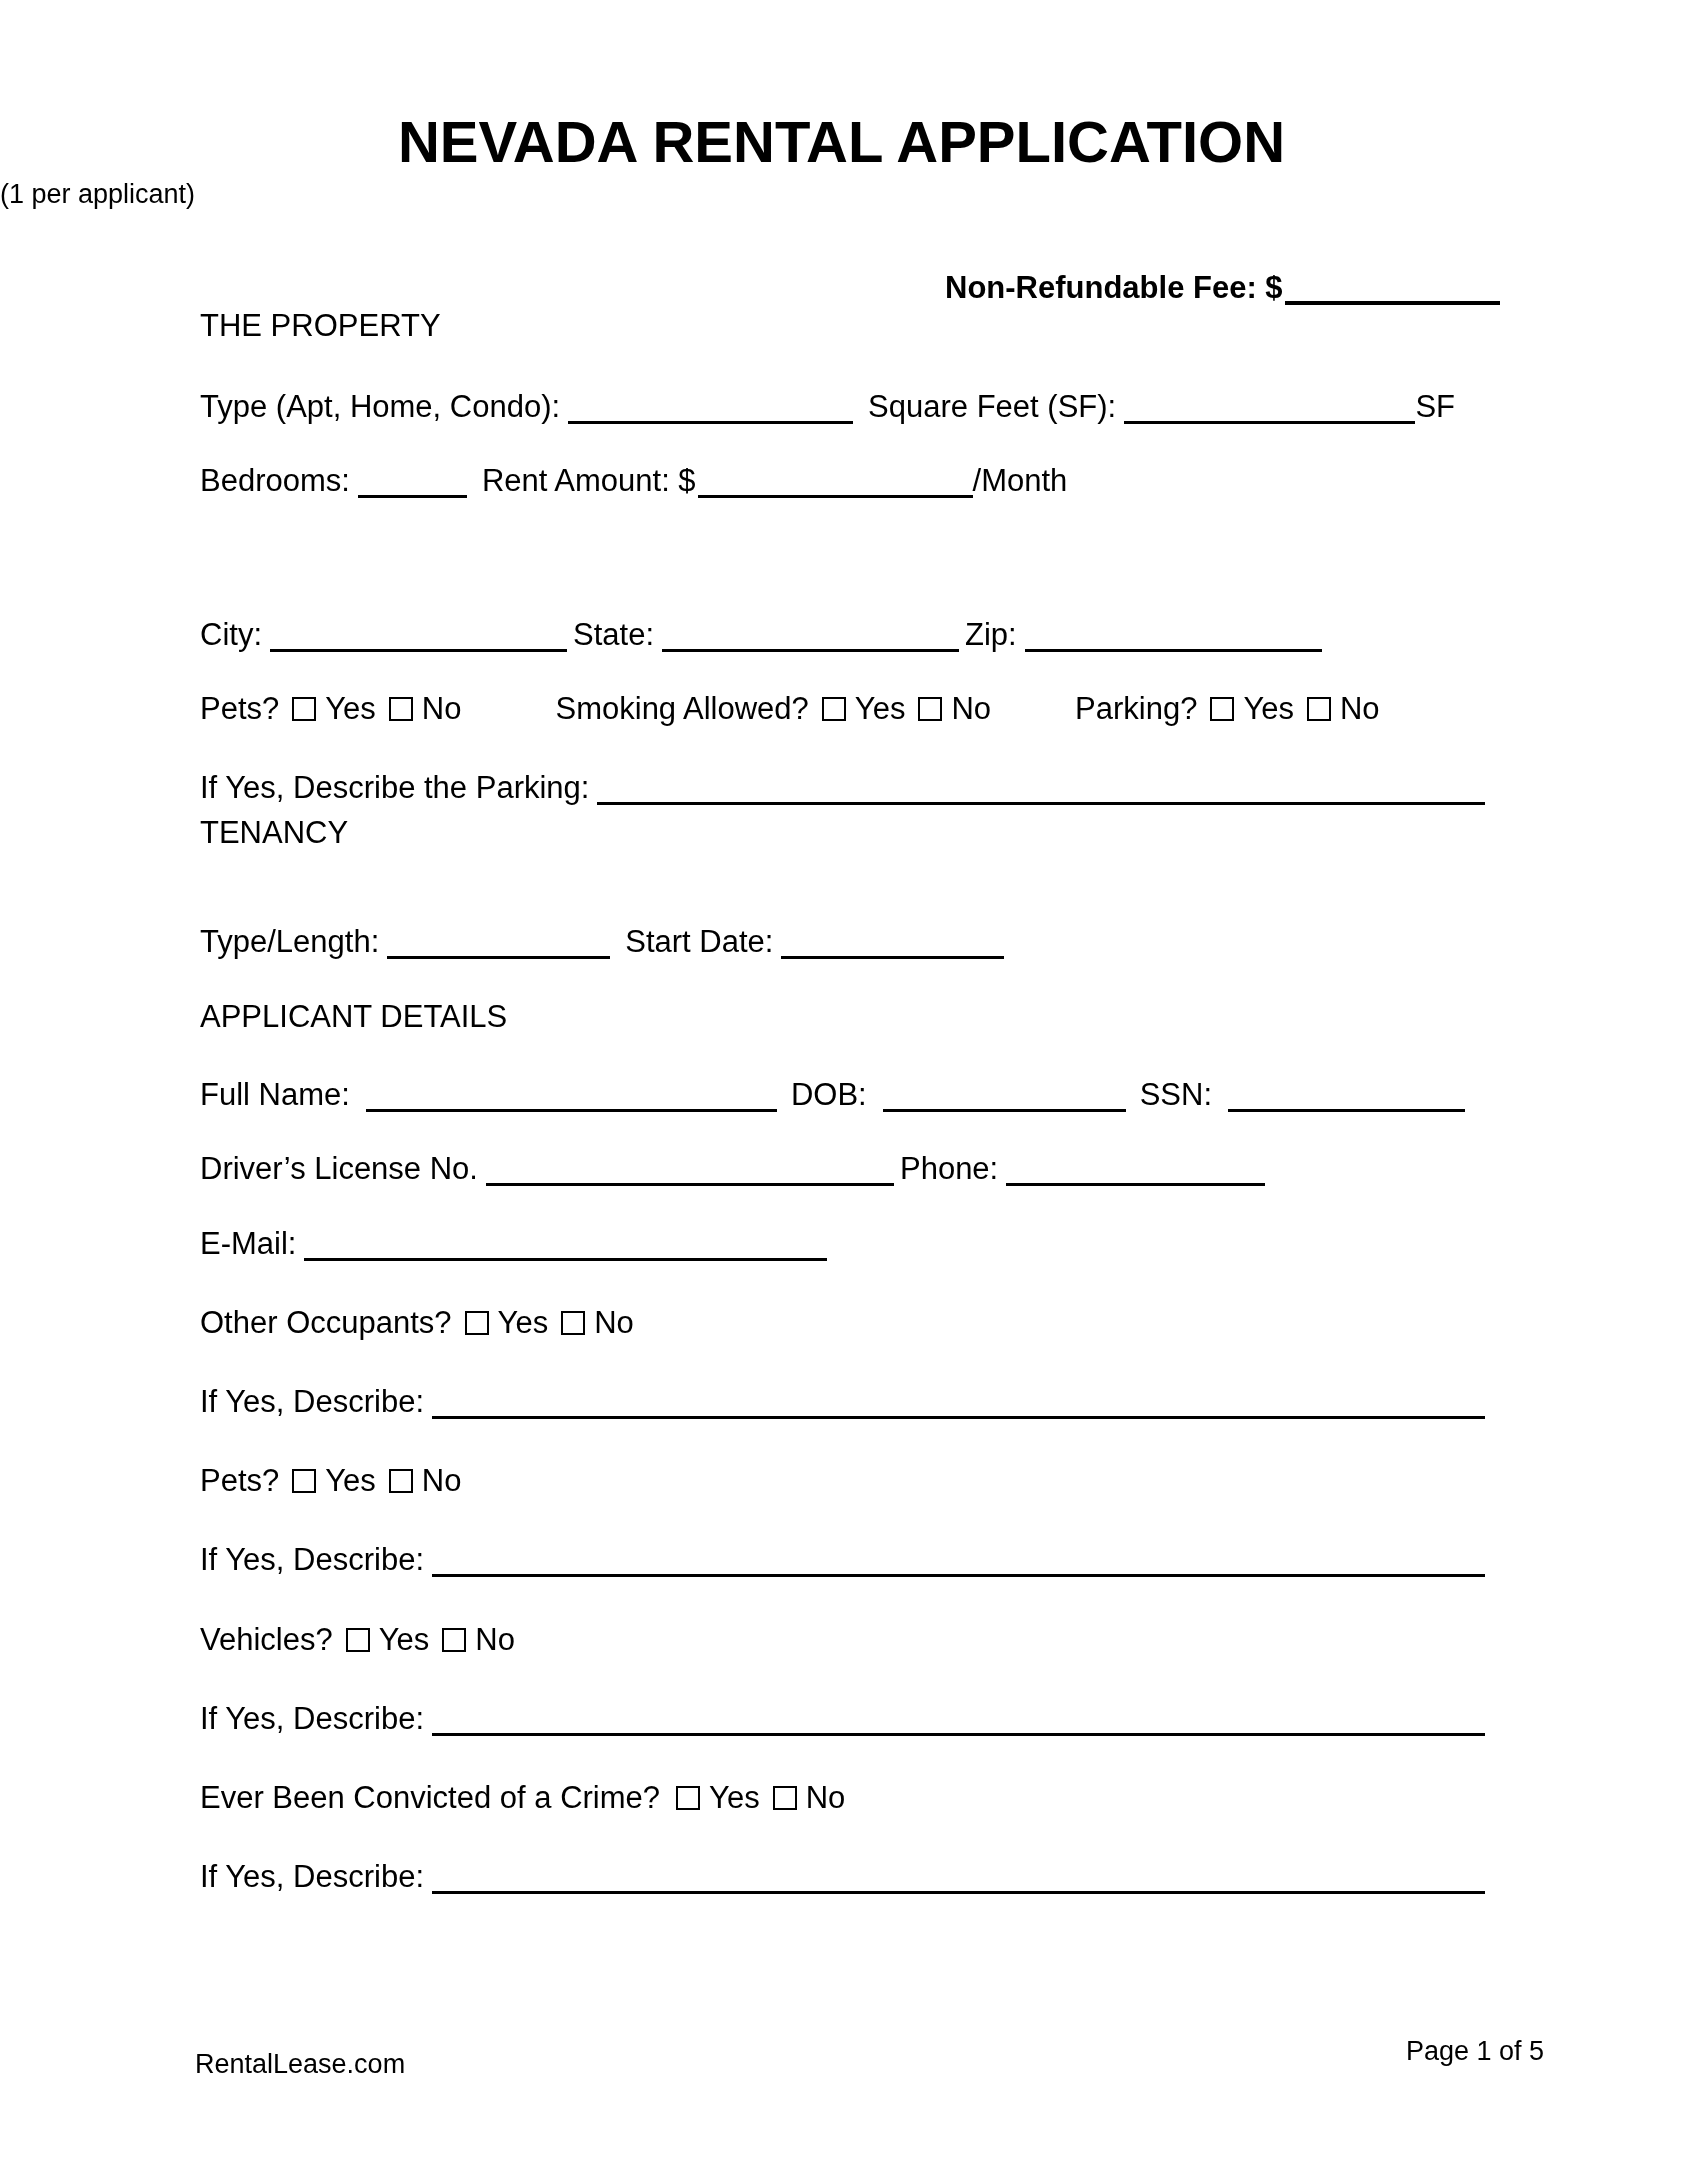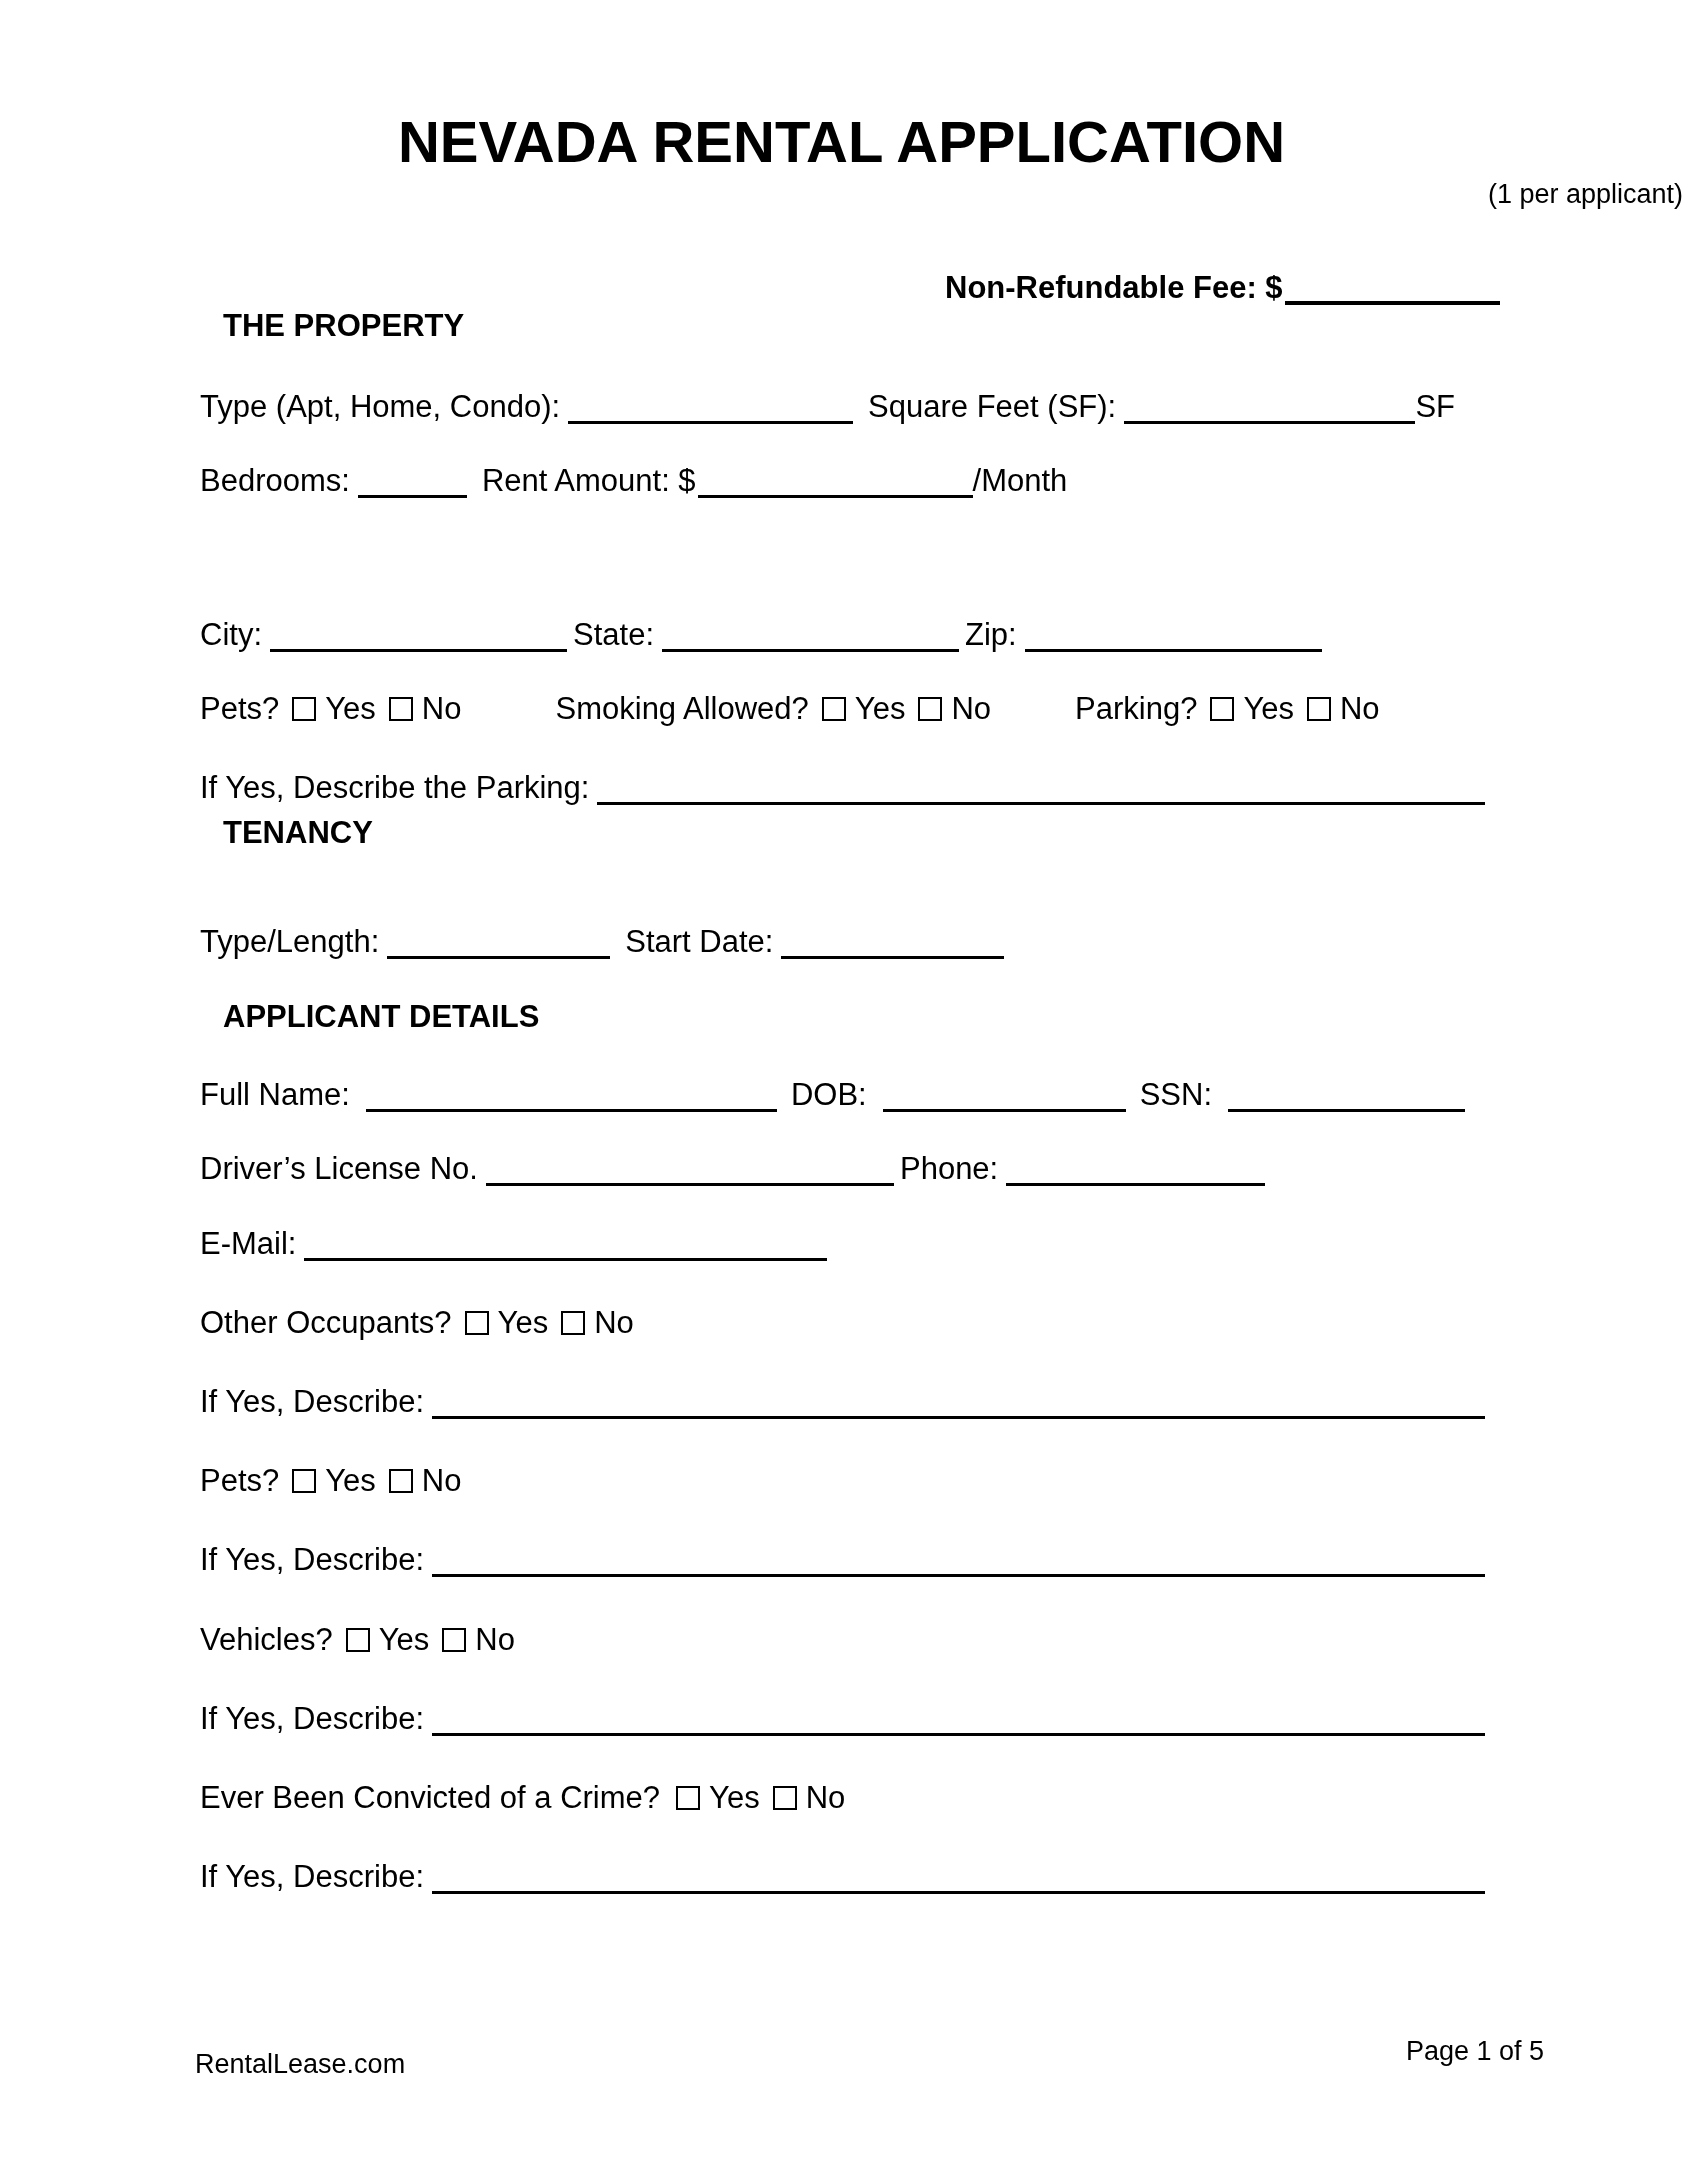--- a/index.html
+++ b/index.html
@@ -1,24 +1,24 @@
 <!DOCTYPE html>
 <html><head>
 <meta charset="utf-8">
 <style>
   html,body{margin:0;padding:0;background:#fff;}
   .page{position:relative;width:1683px;height:2178px;background:#ffffff;
         font-family:"Liberation Sans", sans-serif;color:#000;overflow:hidden;}
   .title{position:absolute;top:111px;left:0;width:100%;text-align:center;
          font-size:58px;font-weight:bold;line-height:61px;}
-  .subtitle{position:absolute;top:178px;left:0;width:100%;text-align:right;
+  .subtitle{position:absolute;top:178px;left:0;width:100%;text-align:left;
             font-size:27px;line-height:32px;}
   .row{position:absolute;display:flex;align-items:baseline;
        font-size:31px;line-height:38px;white-space:nowrap;}
-  .heading{font-weight:bold;margin-left:23px;}
+  .heading{font-weight:normal;}
   .bold{font-weight:bold;}
   
   .b{border-bottom:3px solid #000;height:0;transform:translateY(7px);
      margin-left:8px;flex:0 0 auto;}
   .b.thick{border-bottom-width:4px;}
   .grow{flex:1 1 auto;}
   .mlS{margin-left:6px;} .mlM{margin-left:15px;}
   .sfx{margin-left:0;}
   .qg{display:inline;}
   .cb{display:inline-block;width:20px;height:20px;border:2px solid #000;

